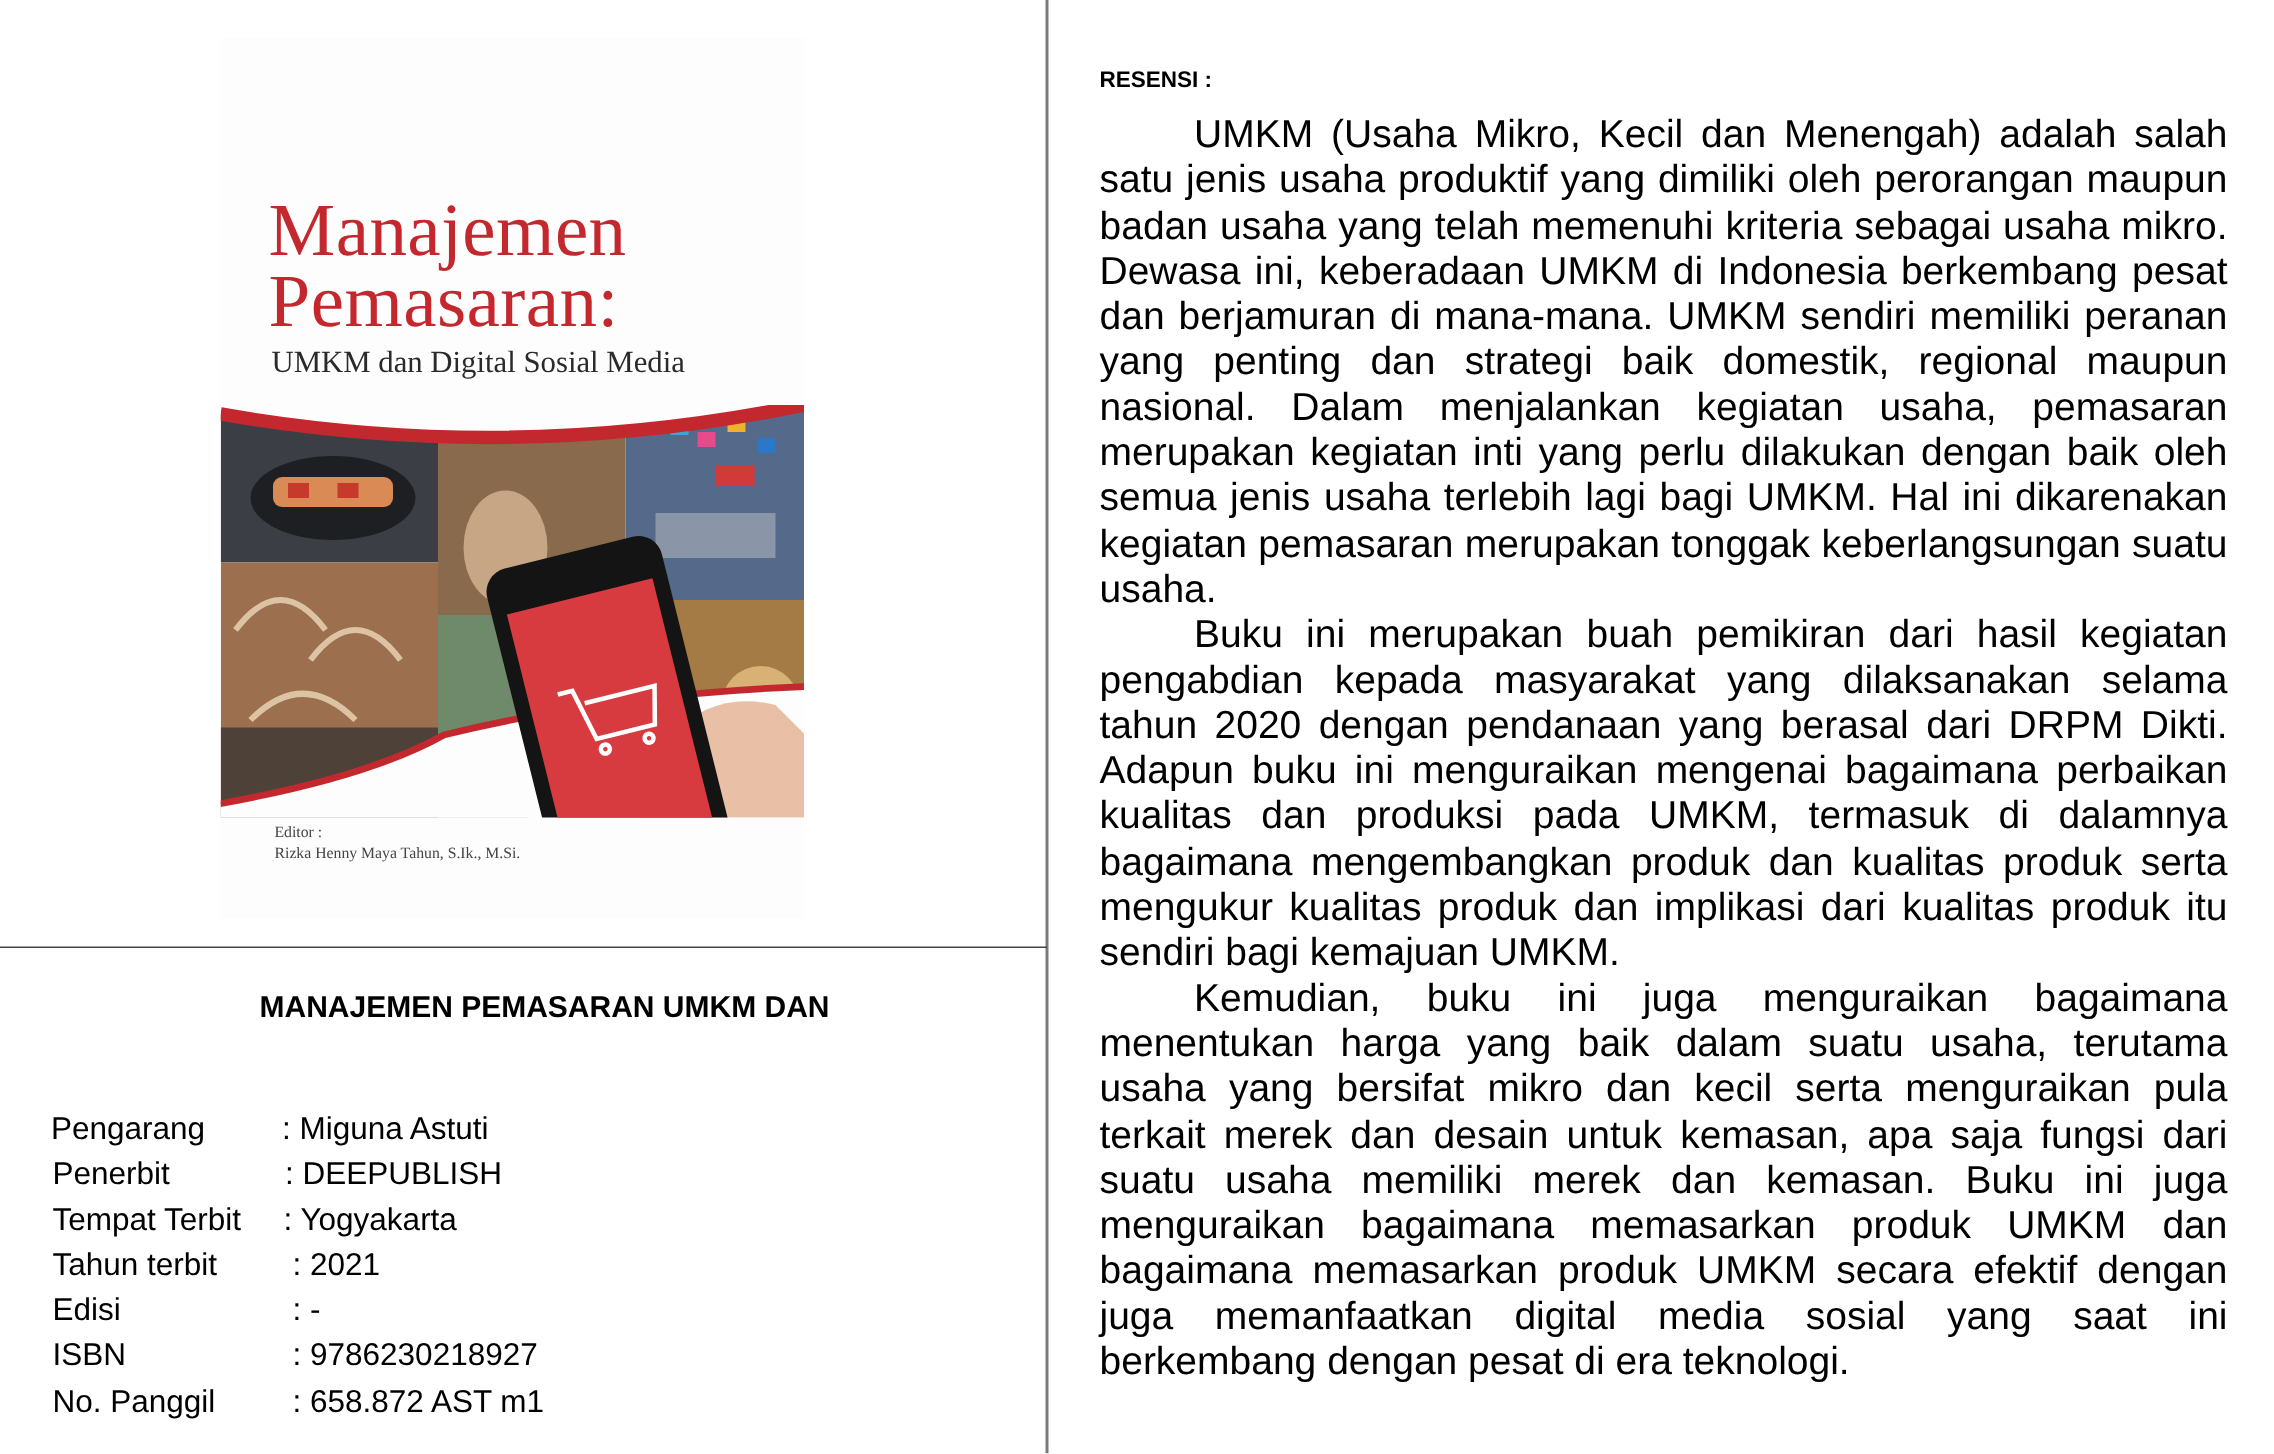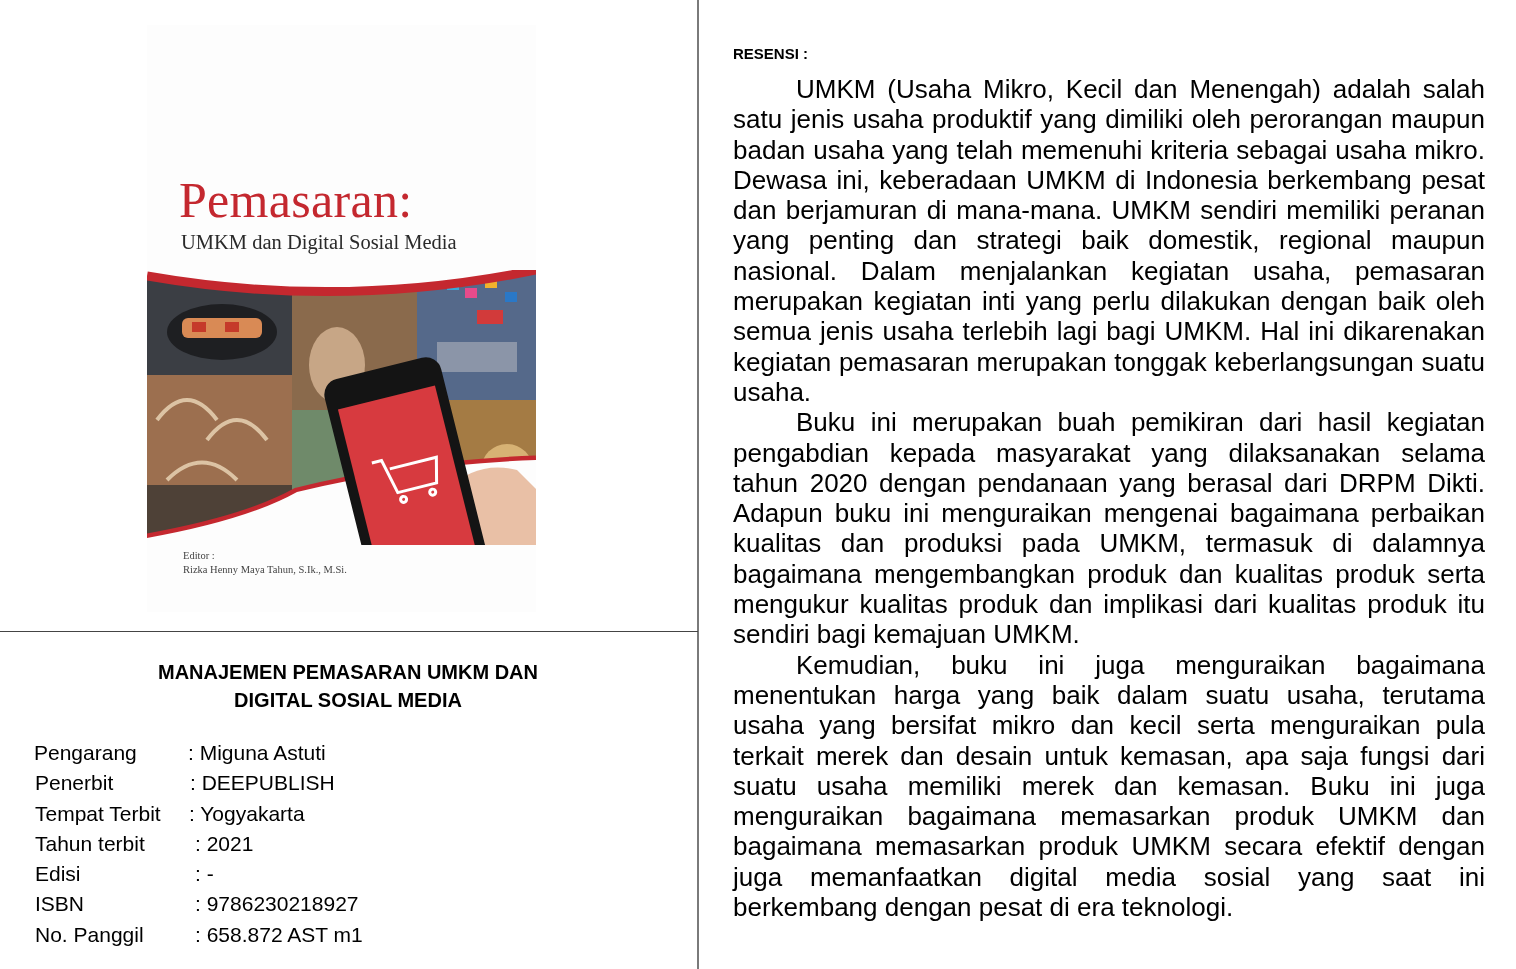--- a/index.html
+++ b/index.html
@@ -13,38 +13,39 @@
   .cover .authors { position:absolute; left:36px; top:42px; font-family:"Liberation Serif", serif; font-size:11.5px; line-height:15px; color:#333; }
   .cover .t1, .cover .t2 { position:absolute; left:32px; font-family:"Liberation Serif", serif; color:#c4282f; font-size:50px; line-height:50px; letter-spacing:0.3px; }
   .cover .t1 { top:103px; }
   .cover .t2 { top:150px; }
   .cover .sub { position:absolute; left:34px; top:206px; font-family:Liberation Serif, serif; font-size:20.5px; color:#2a2a2a; }
 
   .cover .collage { position:absolute; left:0; top:245px; width:389px; height:275px; }
   .cover .editor { position:absolute; left:36px; top:524px; font-family:"Liberation Serif", serif; font-size:10.5px; line-height:14px; color:#444; }
 
   
-  .book-title { position:absolute; left:0; top:658px; width:696px; text-align:center; font-weight:bold; font-size:20px; line-height:28px; }
+  .book-title { position:absolute; left:0; top:658px; width:696px; text-align:center; font-weight:bold; font-size:20px; line-height:28px;padding-left:15px; }
   .meta { position:absolute; left:35px; top:738px; font-size:21px; line-height:30.3px; }
   .meta .row { position:relative; height:30.3px; white-space:nowrap; }
   .meta .lbl { position:absolute; left:0; }
   .meta .val { position:absolute; left:154px; }
 
   
   .resensi-title { position:absolute; left:733px; top:25px; font-weight:bold; font-size:15px;margin-top:20px; }
   .review { position:absolute; left:733px; top:74px; width:752px; font-size:26px; line-height:30.3px; text-align:justify; }
   .review p { margin:0; text-indent:63px; }
 </style>
 </head>
 <body>
 
 <div class="vline"></div>
 <div class="hline"></div>
 
 <div class="cover">
+  <div class="t1">Manajemen</div>
   <div class="t2">Pemasaran:</div>
   <div class="sub">UMKM dan Digital Sosial Media</div>
 
   <svg class="collage" viewBox="0 0 389 275" preserveAspectRatio="none">
     <defs>
       <clipPath id="wave">
         <path d="M0,6 Q195,40 389,0 L389,275 L0,275 Z"></path>
       </clipPath>
     </defs>
     <g clip-path="url(#wave)">
@@ -94,21 +95,20 @@
   </svg>
 
   <div class="editor">
     <div>Editor :</div>
     <div>Rizka Henny Maya Tahun, S.Ik., M.Si.</div>
   </div>
 </div>
 
 <div class="book-title">
   <div>MANAJEMEN PEMASARAN UMKM DAN</div>
-  <div>DIGITAL SOSIAL MEDIA</div>
 </div>
 
 <div class="meta">
   <div class="row" style="left:-1px">
     <span class="lbl">Pengarang</span>
     <span class="val">: Miguna Astuti</span>
   </div>
   <div class="row">
     <span class="lbl">Penerbit</span>
     <span class="val" style="left:155px">: DEEPUBLISH</span>

